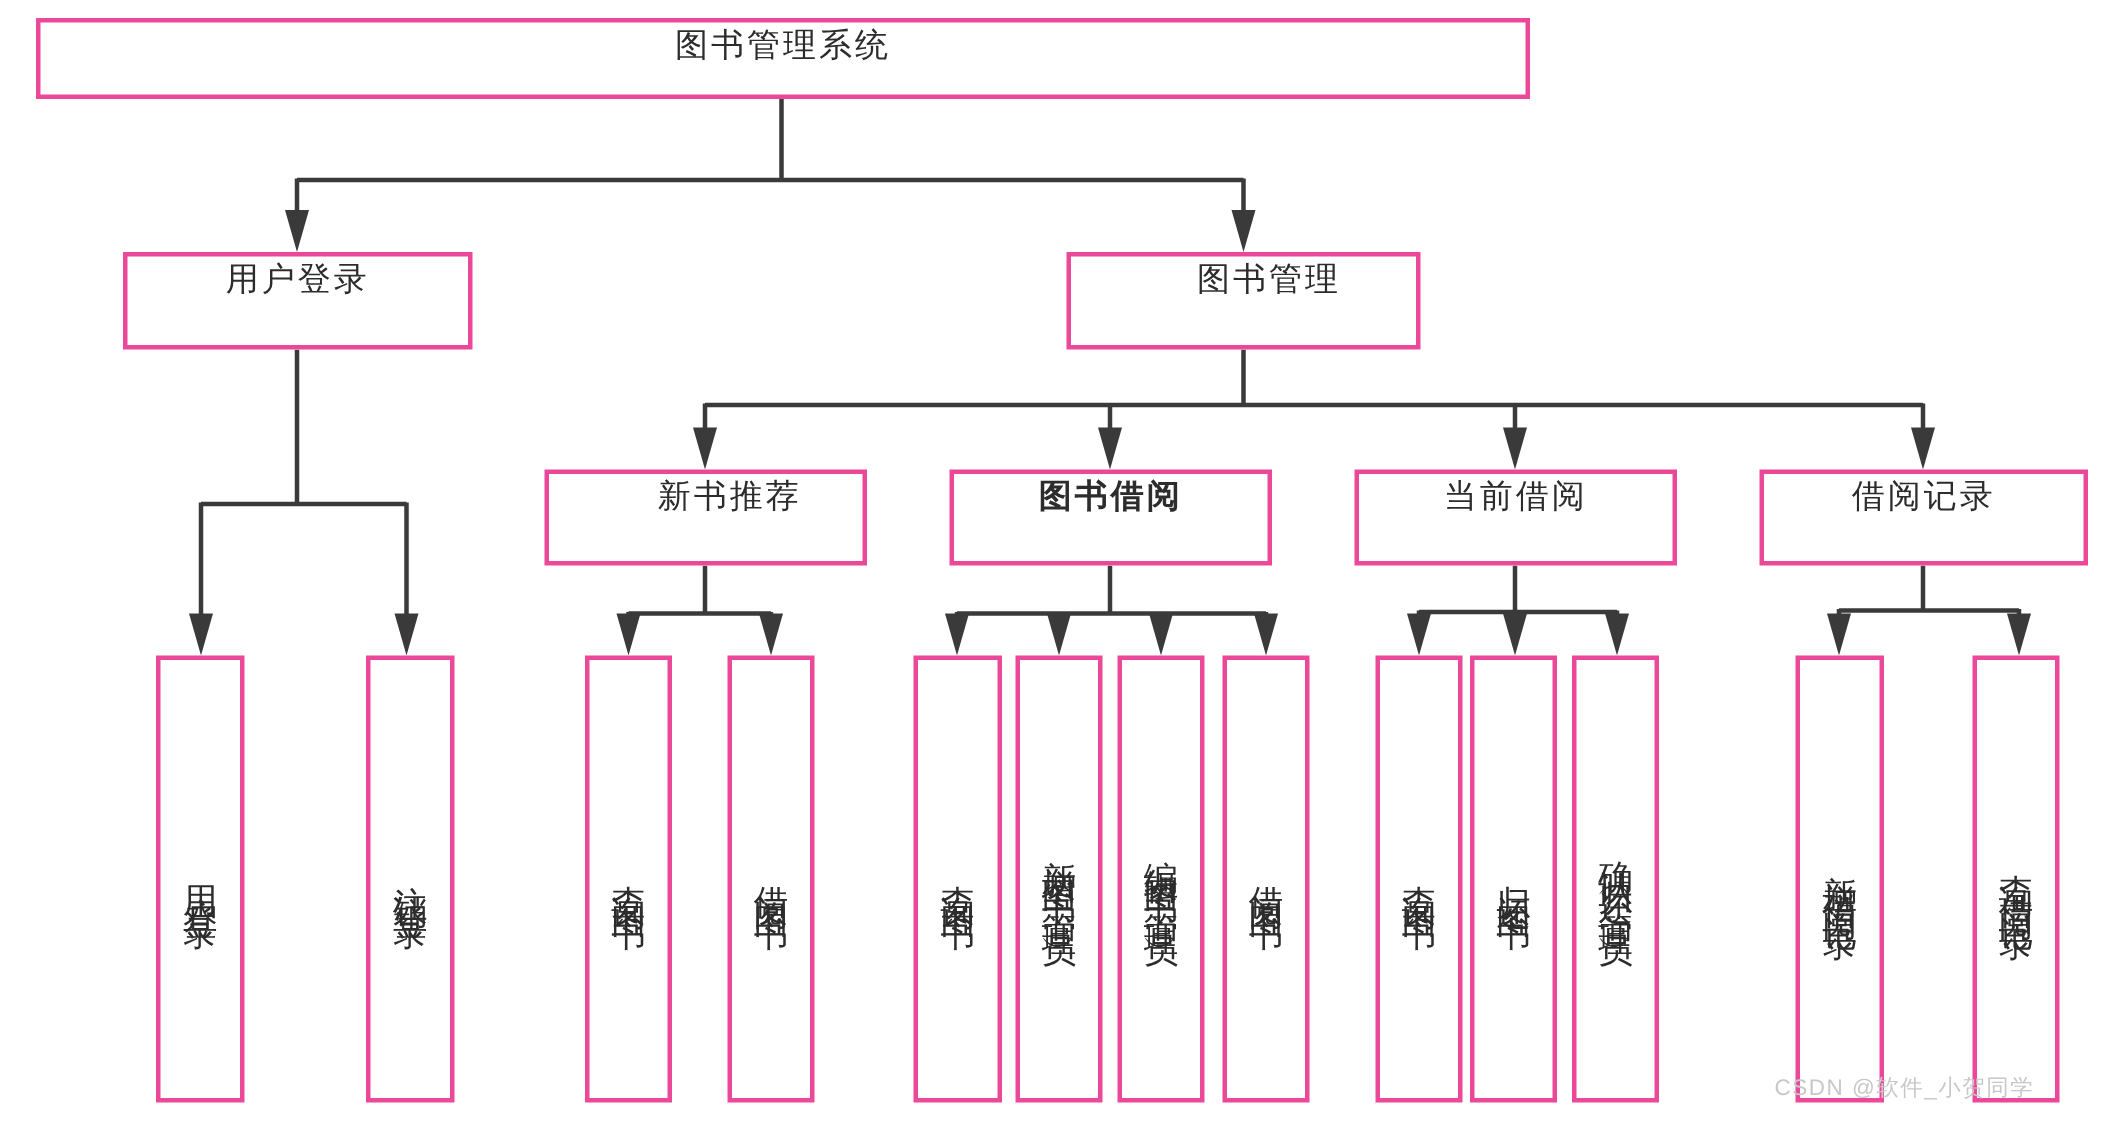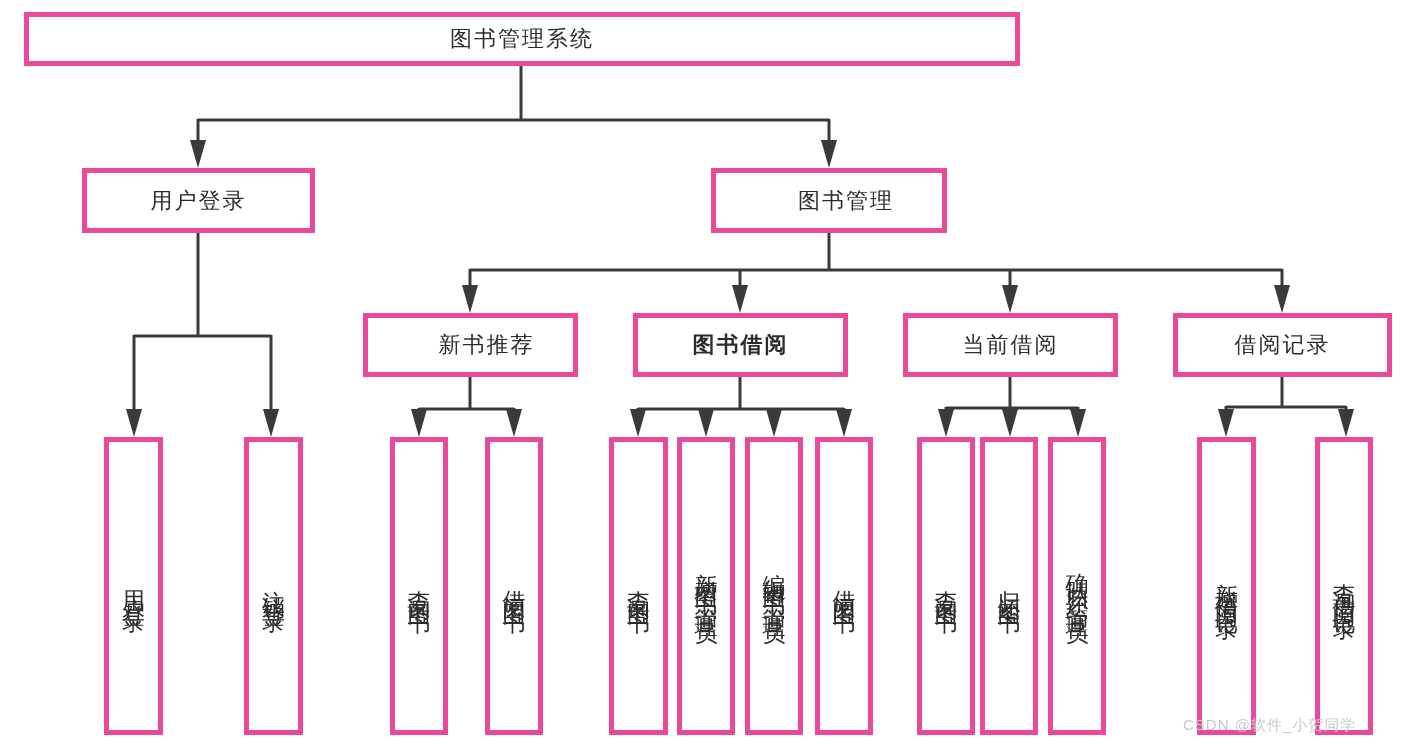--- a/index.html
+++ b/index.html
@@ -4,22 +4,22 @@
 <style>
   html,body{margin:0;padding:0;}
   body{
     width:1405px;height:747px;background:#ffffff;overflow:hidden;
     font-family:"Liberation Sans","DejaVu Sans",sans-serif;
   }
   #stage{position:relative;width:1405px;height:747px;background:#ffffff;}
   svg.wires{position:absolute;left:0;top:0;pointer-events:none;}
   .node{
     position:absolute;box-sizing:border-box;background:#ffffff;
-    border:5px solid #ec4899;color:#2c2c2c;
-    display:flex;align-items:center;justify-content:center;
+    border:3px solid #ec4899;color:#2c2c2c;
+    display:flex;justify-content:center;
     text-align:center;
   }
   .hnode{font-size:22px;letter-spacing:2px;}
   .leaf .vtext{
     writing-mode:vertical-rl;text-orientation:mixed;
     font-size:23px;letter-spacing:7px;line-height:1;
     white-space:nowrap;
   }
   
   #n-root{left:24px;top:12px;width:996px;height:54px;}

